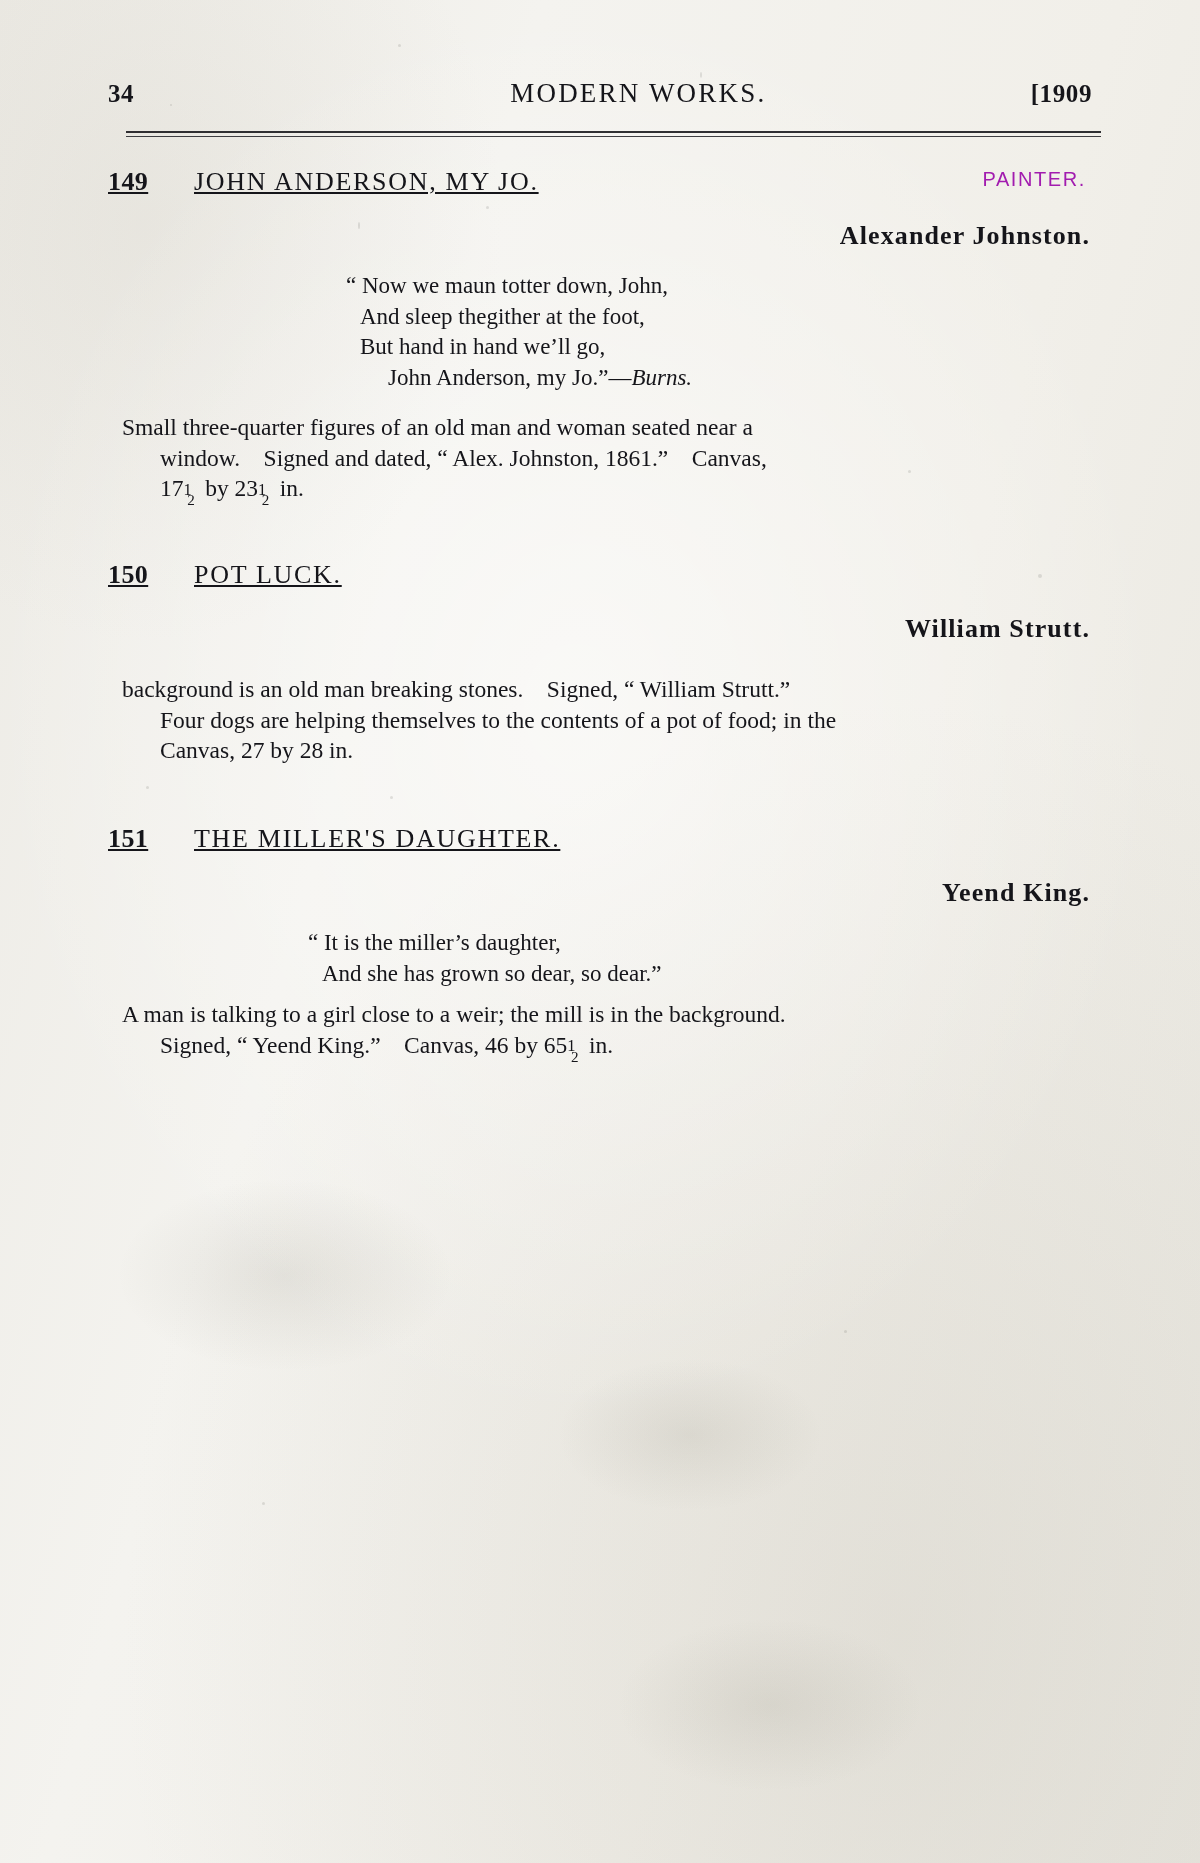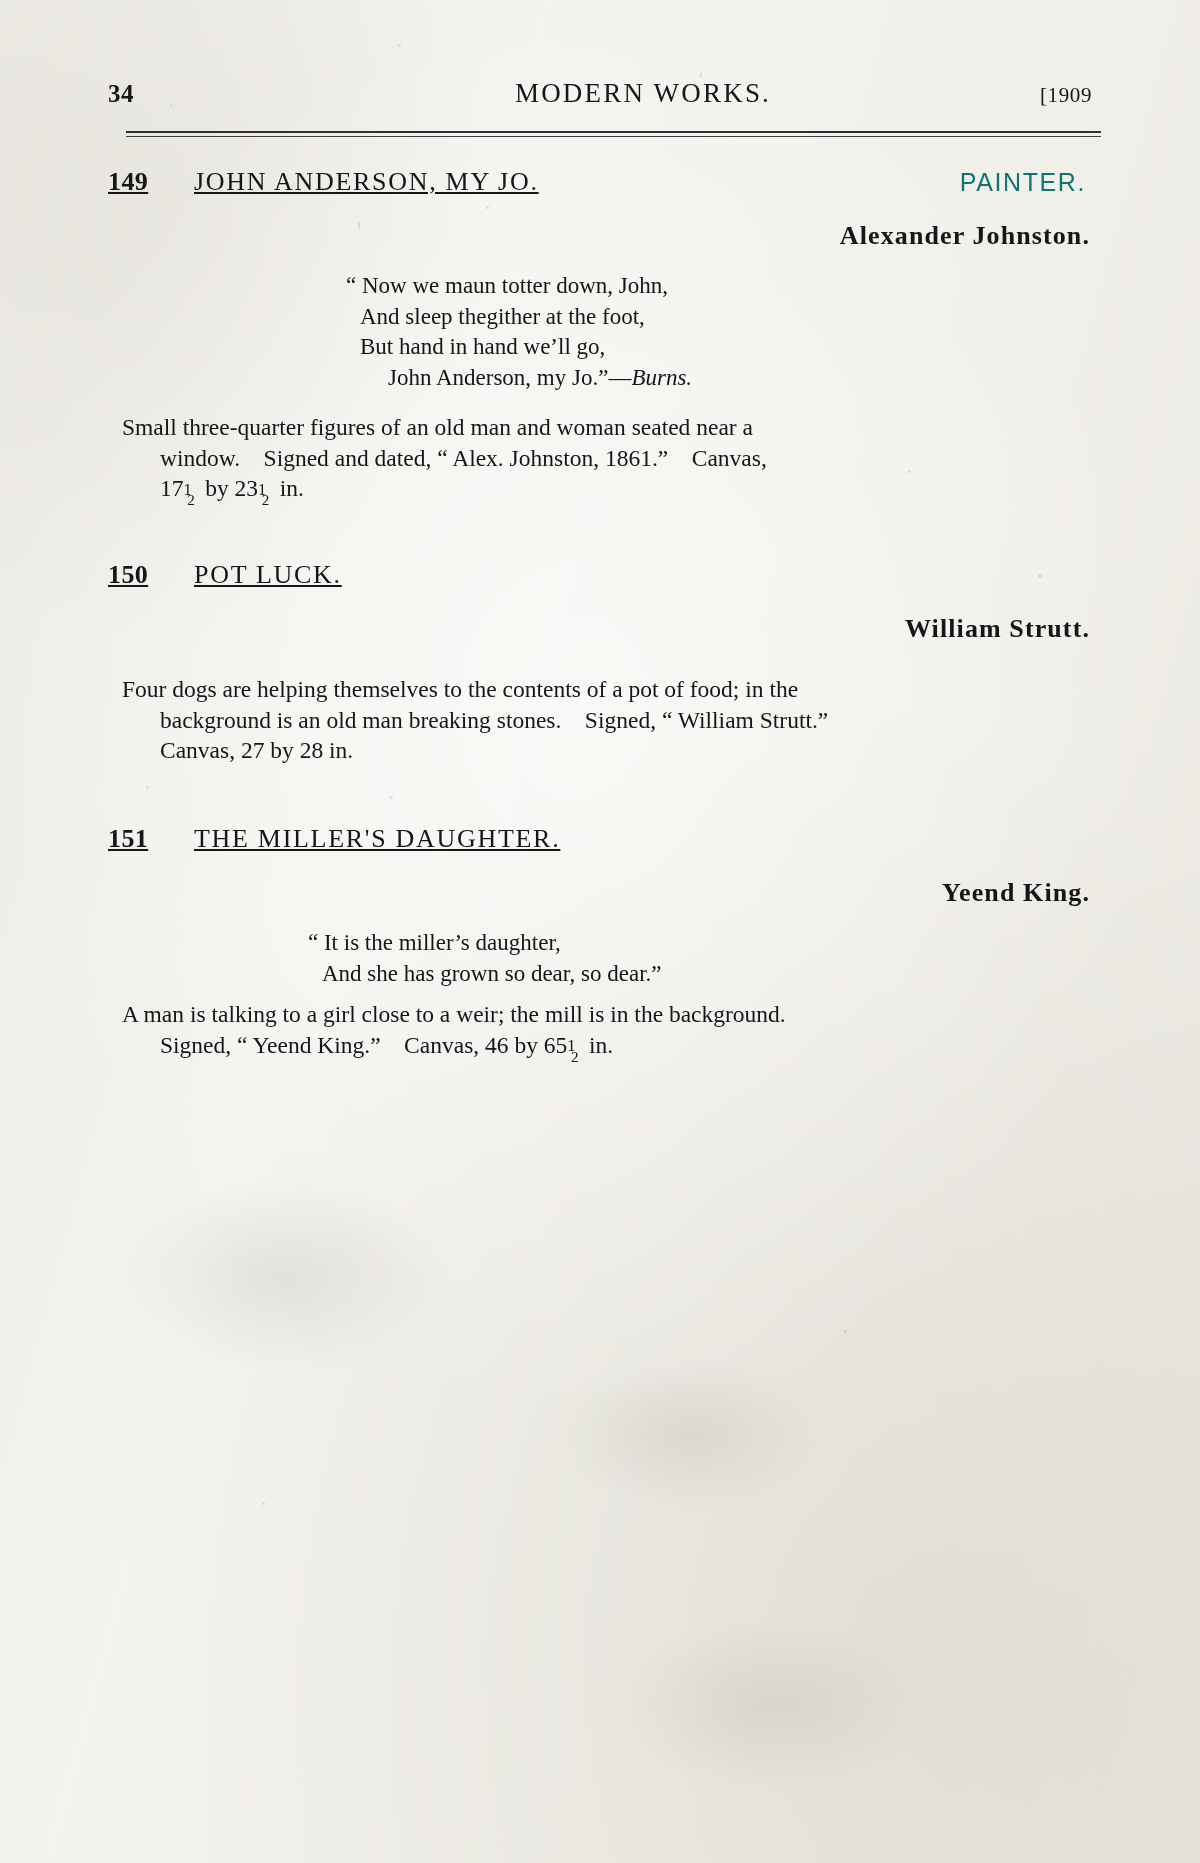--- a/index.html
+++ b/index.html
@@ -57,43 +57,44 @@
     font-size: 25px;
     letter-spacing: 0.5px;
   }
   .runtitle {
     font-size: 27px;
     letter-spacing: 2.2px;
     margin-left: 112px;
     white-space: nowrap;
   }
   .yearmark {
-    font-size: 21px;
+    font-size: 25px;
     letter-spacing: 0.6px;
     white-space: nowrap;
+    font-weight: bold;
   }
   .rule-double {
     margin-top: 7px;
     height: 6px;
     border-top: 2.4px solid #1b1b1f;
     border-bottom: 1.6px solid #2b2b30;
     width: 975px;
     margin-left: 18px;
     opacity: 0.9;
   }
 
   
   .painter-label {
     position: absolute;
     right: 114px;
     top: 168px;
     font-family: "Liberation Sans", sans-serif;
-    font-size: 25px;
+    font-size: 20px;
     letter-spacing: 1.6px;
-    color: #0f766e;
+    color: #a21caf;
   }
 
   
   .entry { position: relative; }
   .entry-head {
     display: flex;
     align-items: baseline;
     margin-top: 30px;
     text-decoration: underline;
   }
@@ -232,22 +233,22 @@
     </div>
   </div>
 
   <div class="entry e150">
     <div class="entry-head">
       <span class="cat-no">150</span>
       <span class="work-title">POT LUCK.</span>
     </div>
     <div class="artist">William Strutt.</div>
     <div class="note">
+      <span class="hang">background is an old man breaking stones. Signed, “ William Strutt.”</span>
       <span class="hang">Four dogs are helping themselves to the contents of a pot of food; in the</span>
-      <span class="hang">background is an old man breaking stones. Signed, “ William Strutt.”</span>
       <span class="hang"><span>Canvas, 27 by 28 in.</span></span>
     </div>
   </div>
 
   <div class="entry e151">
     <div class="entry-head">
       <span class="cat-no">151</span>
       <span class="work-title">THE MILLER'S DAUGHTER.</span>
     </div>
     <div class="artist">Yeend King.</div>

